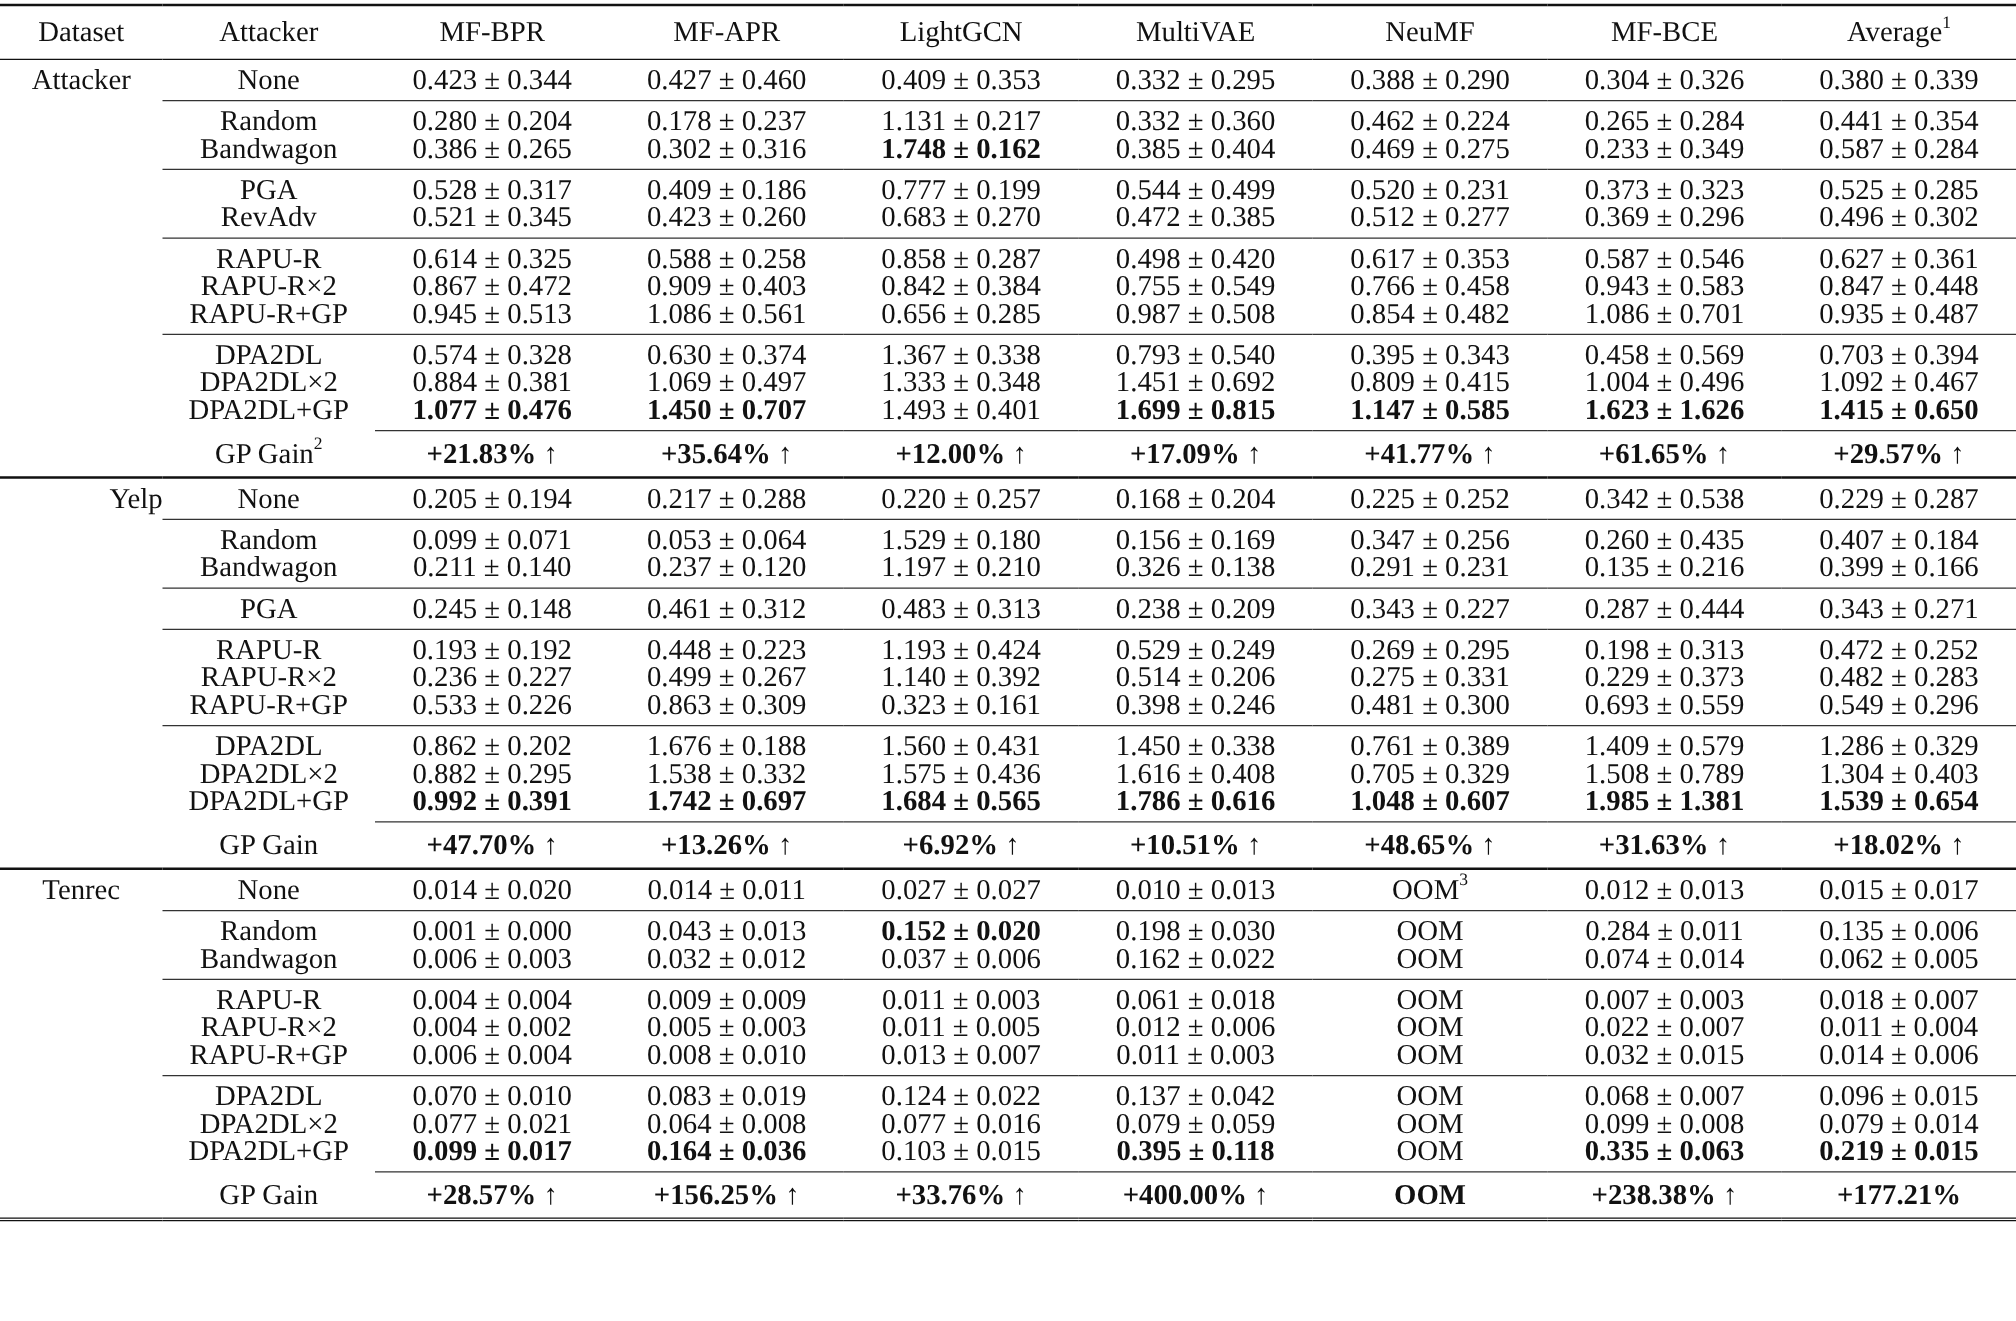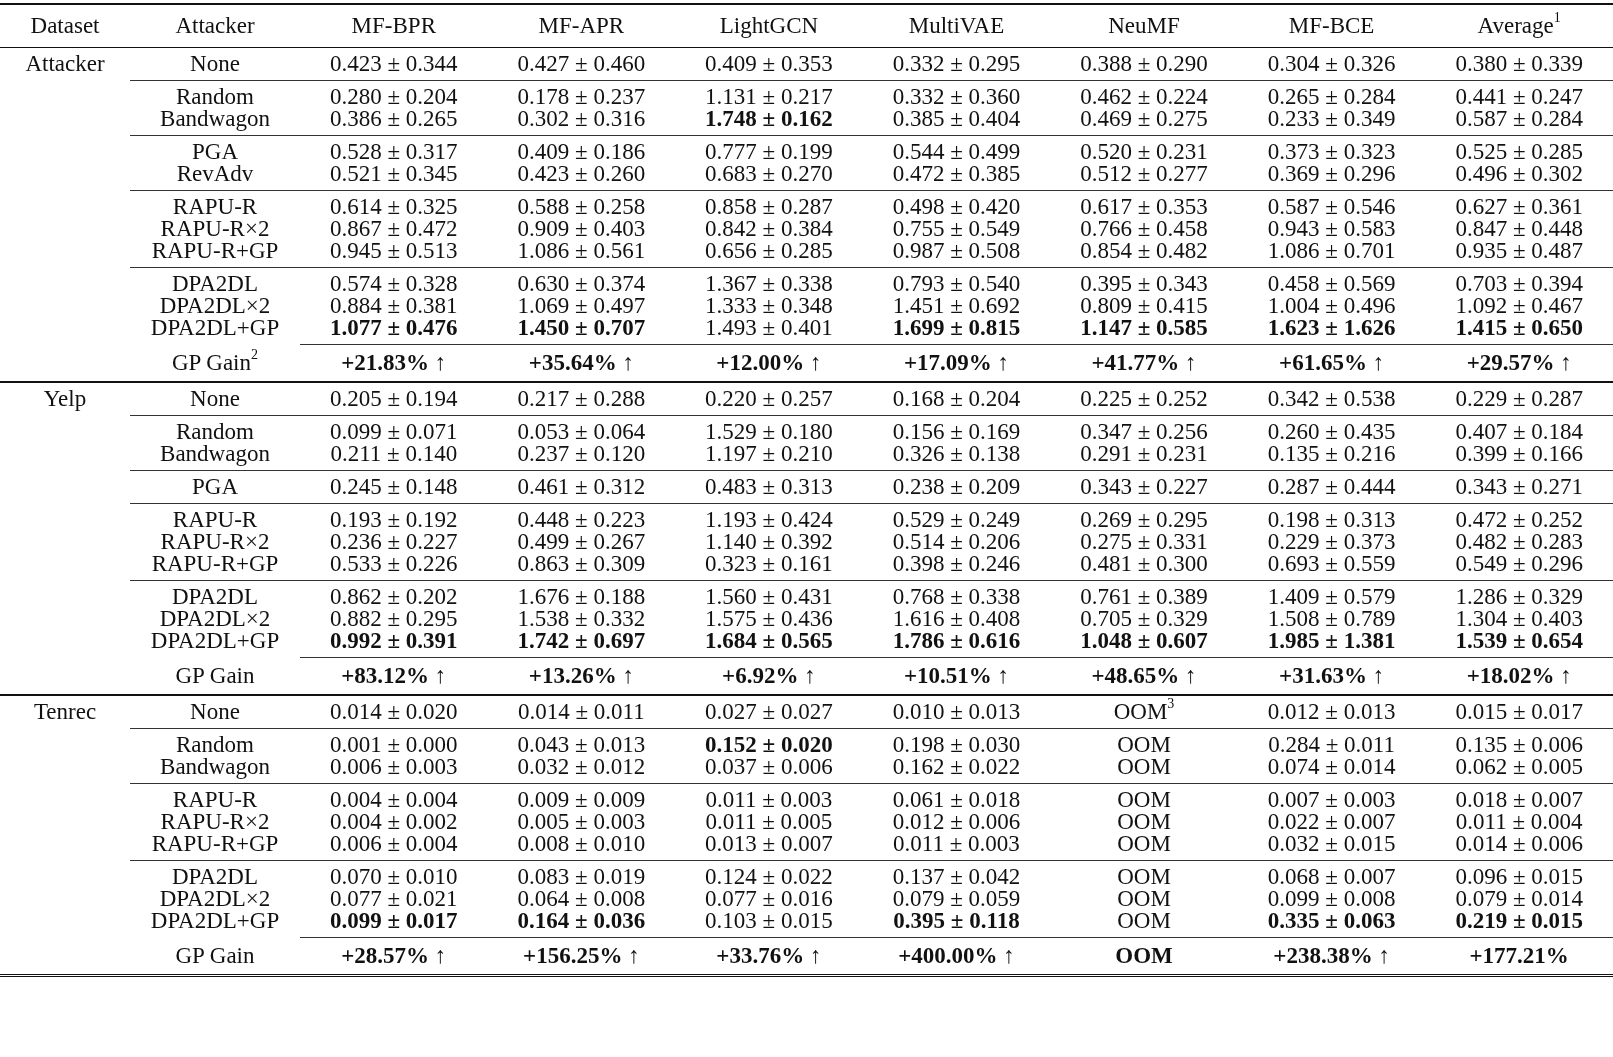--- a/index.html
+++ b/index.html
@@ -112,21 +112,21 @@
           </td>
           <td class="val cellstack">
             <div><span>0.462 ± 0.224</span></div>
             <div><span>0.469 ± 0.275</span></div>
           </td>
           <td class="val cellstack">
             <div><span>0.265 ± 0.284</span></div>
             <div><span>0.233 ± 0.349</span></div>
           </td>
           <td class="val cellstack">
-            <div><span>0.441 ± 0.247</span></div>
+            <div><span>0.441 ± 0.354</span></div>
             <div><span>0.587 ± 0.284</span></div>
           </td>
         </tr>
         <tr class="group gsep">
           <td class="att cellstack">
             <div>PGA</div>
             <div>RevAdv</div>
           </td>
           <td class="val cellstack">
             <div><span>0.528 ± 0.317</span></div>
@@ -245,21 +245,21 @@
           <td class="att"><span>GP Gain</span><sup>2</sup></td>
           <td class="val">+21.83% ↑</td>
           <td class="val">+35.64% ↑</td>
           <td class="val">+12.00% ↑</td>
           <td class="val">+17.09% ↑</td>
           <td class="val">+41.77% ↑</td>
           <td class="val">+61.65% ↑</td>
           <td class="val">+29.57% ↑</td>
         </tr>
         <tr class="group">
-          <td class="ds" rowspan="6" style="border-bottom: 2.5px solid rgb(17, 17, 17);">Yelp</td>
+          <td class="ds" rowspan="6" style="border-bottom: 2.5px solid rgb(17, 17, 17); text-align: right;">Yelp</td>
           <td class="att cellstack">
             <div>None</div>
           </td>
           <td class="val cellstack">
             <div><span>0.205 ± 0.194</span></div>
           </td>
           <td class="val cellstack">
             <div><span>0.217 ± 0.288</span></div>
           </td>
           <td class="val cellstack">
@@ -395,21 +395,21 @@
             <div><span>1.676 ± 0.188</span></div>
             <div><span>1.538 ± 0.332</span></div>
             <div class="b"><span>1.742 ± 0.697</span></div>
           </td>
           <td class="val cellstack">
             <div><span>1.560 ± 0.431</span></div>
             <div><span>1.575 ± 0.436</span></div>
             <div class="b"><span>1.684 ± 0.565</span></div>
           </td>
           <td class="val cellstack">
-            <div><span>0.768 ± 0.338</span></div>
+            <div><span>1.450 ± 0.338</span></div>
             <div><span>1.616 ± 0.408</span></div>
             <div class="b"><span>1.786 ± 0.616</span></div>
           </td>
           <td class="val cellstack">
             <div><span>0.761 ± 0.389</span></div>
             <div><span>0.705 ± 0.329</span></div>
             <div class="b"><span>1.048 ± 0.607</span></div>
           </td>
           <td class="val cellstack">
             <div><span>1.409 ± 0.579</span></div>
@@ -417,21 +417,21 @@
             <div class="b"><span>1.985 ± 1.381</span></div>
           </td>
           <td class="val cellstack">
             <div><span>1.286 ± 0.329</span></div>
             <div><span>1.304 ± 0.403</span></div>
             <div class="b"><span>1.539 ± 0.654</span></div>
           </td>
         </tr>
         <tr class="gain dsblock-end">
           <td class="att"><span>GP Gain</span></td>
-          <td class="val">+83.12% ↑</td>
+          <td class="val">+47.70% ↑</td>
           <td class="val">+13.26% ↑</td>
           <td class="val">+6.92% ↑</td>
           <td class="val">+10.51% ↑</td>
           <td class="val">+48.65% ↑</td>
           <td class="val">+31.63% ↑</td>
           <td class="val">+18.02% ↑</td>
         </tr>
         <tr class="group">
           <td class="ds" rowspan="5" style="border-bottom: 3px double rgb(17, 17, 17);">Tenrec</td>
           <td class="att cellstack">

